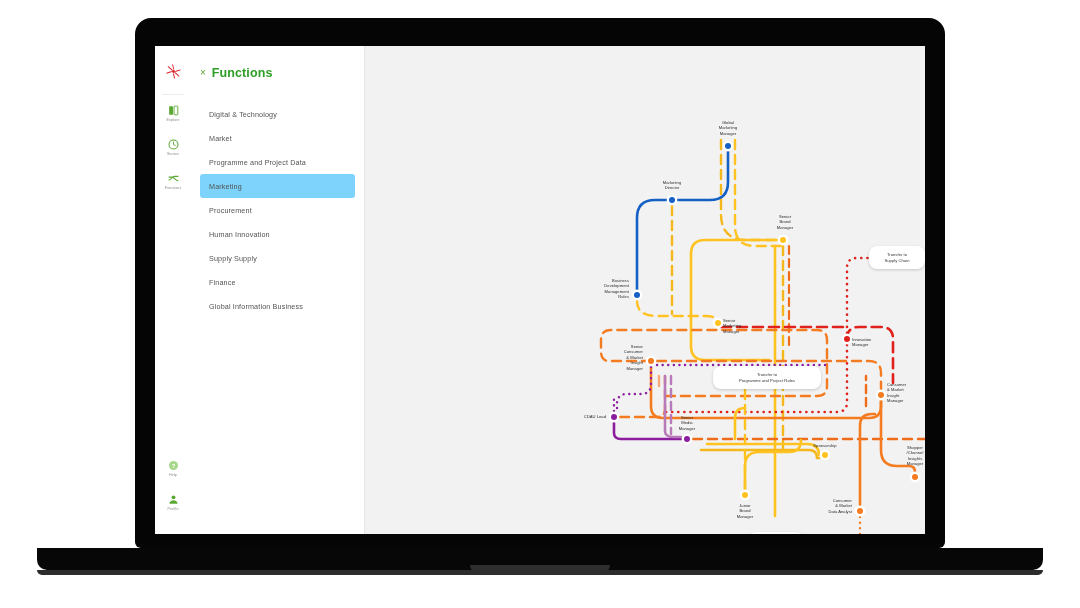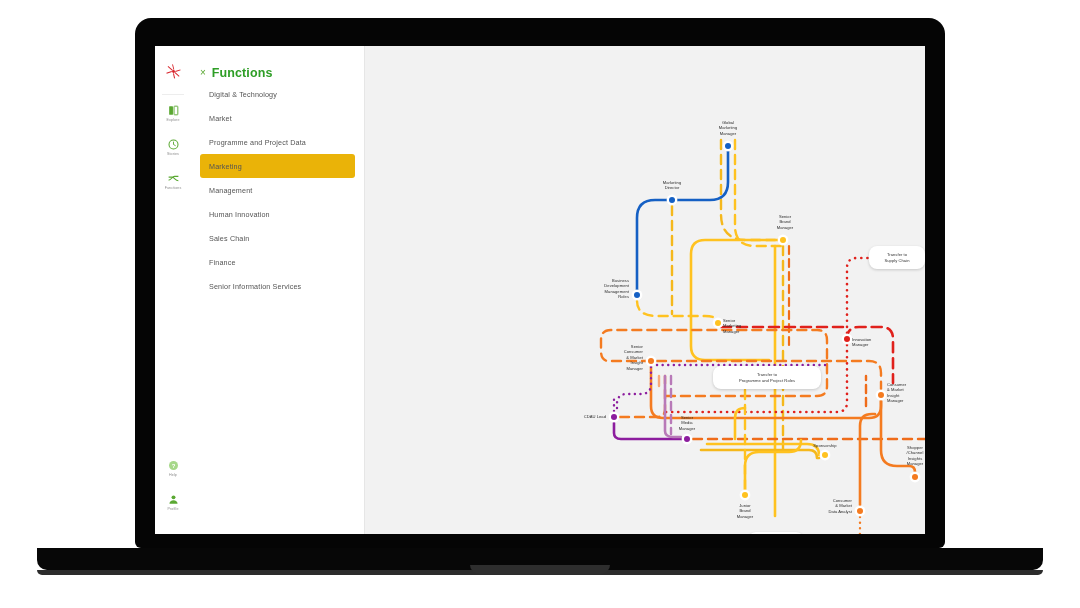--- a/index.html
+++ b/index.html
@@ -36,25 +36,25 @@
 
   
   #panel{position:absolute;left:36px;top:0;width:173px;height:488px;background:#fff;
         border-right:1px solid #e6e6e6;}
   #panel-head{position:absolute;left:0;top:14px;width:173px;height:26px;
         display:flex;align-items:center;}
   #close-x{margin-left:9px;font-size:10px;color:#5aa832;line-height:1;cursor:pointer;
         font-weight:400;}
   #panel-title{margin-left:6px;font-size:12.5px;color:#2e9e26;font-weight:700;
         letter-spacing:.1px;}
-  #panel-list{position:absolute;left:0;top:36px;width:173px;}
+  #panel-list{position:absolute;left:0;top:56px;width:173px;}
   .p-item{height:24px;display:flex;align-items:center;padding-left:18px;
         font-size:7.2px;color:#545454;letter-spacing:.15px;cursor:pointer;
         margin:0 9px 0 9px;border-radius:3px;padding-left:9px;}
-  .p-item.sel{background:#eab308;}
+  .p-item.sel{background:#7dd3fc;}
 
   
   #canvas{position:absolute;left:210px;top:0;width:560px;height:488px;background:#f2f2f2;}
   #map{position:absolute;left:0;top:0;width:560px;height:488px;}
 
   .nlabel{position:absolute;font-size:4.1px;line-height:1.32;color:#2b2b2b;
         text-align:center;letter-spacing:.05px;white-space:pre-line;
         transform:translate(-50%,0);pointer-events:none;}
   .nlabel.lft{text-align:right;transform:translate(-100%,0);}
   .nlabel.rgt{text-align:left;transform:translate(0,0);}
@@ -144,25 +144,25 @@
       <div id="panel">
         <div id="panel-head">
           <span id="close-x">×</span>
           <span id="panel-title">Functions</span>
         </div>
         <div id="panel-list">
           <div class="p-item">Digital &amp; Technology</div>
           <div class="p-item">Market</div>
           <div class="p-item">Programme and Project Data</div>
           <div class="p-item sel">Marketing</div>
-          <div class="p-item">Management</div>
+          <div class="p-item">Procurement</div>
           <div class="p-item">Human Innovation</div>
-          <div class="p-item">Sales Chain</div>
+          <div class="p-item">Supply Supply</div>
           <div class="p-item">Finance</div>
-          <div class="p-item">Senior Information Services</div>
+          <div class="p-item">Global Information Business</div>
         </div>
       </div>
 
       <div id="canvas">
         <svg id="map" viewBox="0 0 560 488">
           <g fill="none" stroke-linecap="round" stroke-linejoin="round">
 
             <path d="M272 249 V172 Q272 154 290 154 H345 Q363 154 363 136 V100" stroke="#1560c4" stroke-width="2.6"></path>
 
             <path d="M356 94 V168 Q356 194 382 194 H418" stroke="#f5b81c" stroke-width="2.4" stroke-dasharray="9 6"></path>

